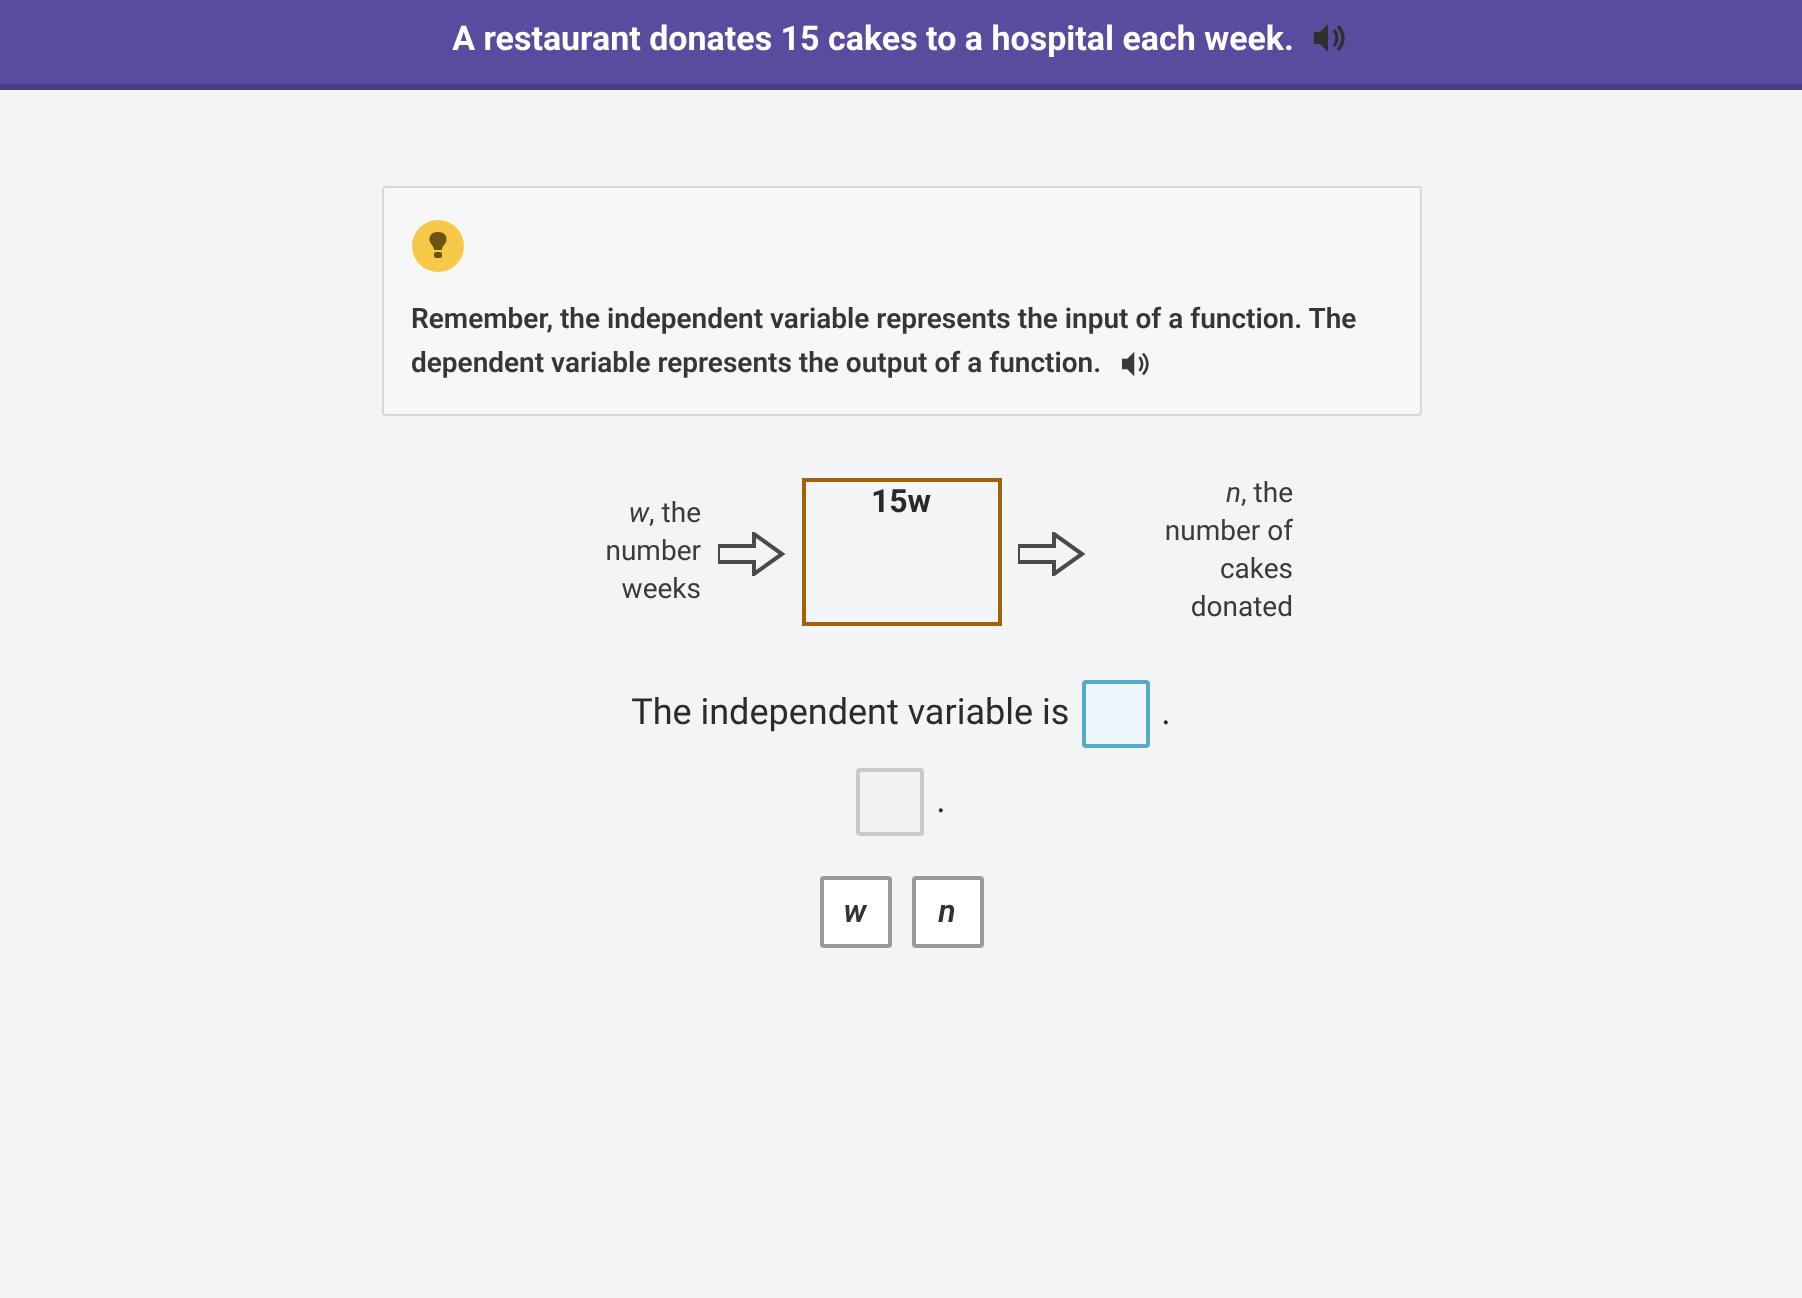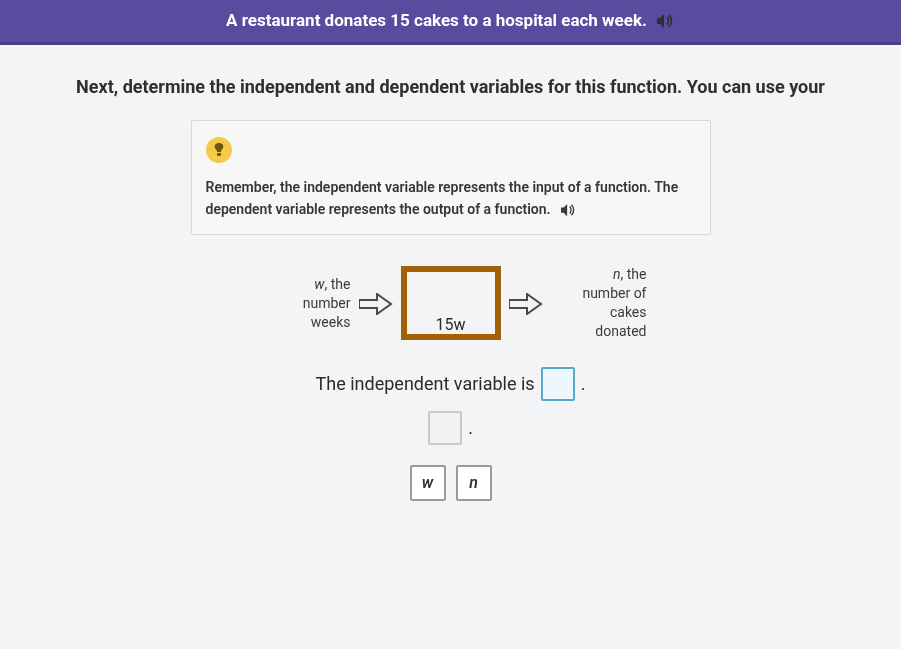--- a/index.html
+++ b/index.html
@@ -13,21 +13,21 @@
     position: relative;
   }
   .top-banner {
     background: #5b4b9e;
     color: #fff;
     text-align: center;
     padding: 10px 0 12px;
     font-size: 17px;
     font-weight: 700;
     display: flex;
-    align-items: flex-end;
+    align-items: flex-start;
     justify-content: center;
     gap: 8px;
     border-bottom: 3px solid #4a3d85;
   }
   .content {
     padding: 28px 20px 0;
   }
   .prompt {
     text-align: center;
     font-size: 18px;
@@ -85,27 +85,27 @@
   }
   .io-label {
     font-size: 14px;
     color: #3b3b3b;
     line-height: 1.35;
     width: 96px;
   }
   .io-left { text-align: right; }
   .io-right { text-align: right; }
   .fn-box {
-    border: 6px solid #a16207;
+    border: 2px solid #a16207;
     width: 100px;
     height: 74px;
     display: flex;
-    align-items: flex-end;
-    justify-content: center;
-    font-weight: 400;
+    align-items: flex-start;
+    justify-content: center;
+    font-weight: 700;
     font-size: 16px;
     color: #2a2a2a;
     background: #f3f4f6;
   }
   .arrow {
     width: 34px;
     height: 20px;
     position: relative;
   }
   .arrow svg { display: block; }
@@ -177,21 +177,20 @@
       <path d="M1 5 h3 l4 -4 v14 l-4 -4 h-3 z" fill="#2f2f2f"></path>
       <path d="M11 4 q3 4 0 8" stroke="#2f2f2f" stroke-width="1.6" fill="none"></path>
       <path d="M13 2 q5 6 0 12" stroke="#2f2f2f" stroke-width="1.6" fill="none"></path>
     </svg>
   </span>
 </div>
 
 <div class="content">
 
   <div class="prompt">
-    <div>Next, determine the independent and dependent variables for this function. You can use your</div>
   </div>
 
   <div class="hint-box">
     <div class="bulb-circle">
       <svg width="12" height="16" viewBox="0 0 12 16">
         <path d="M6 1 C2.5 1 1 3.5 2 6 C2.6 7.5 4 8 4 10 h4 c0-2 1.4-2.5 2-4 C11 3.5 9.5 1 6 1 Z" fill="#6b5510"></path>
         <rect x="4" y="11" width="4" height="3" rx="1" fill="#6b5510"></rect>
       </svg>
     </div>
     <div class="hint-text">

